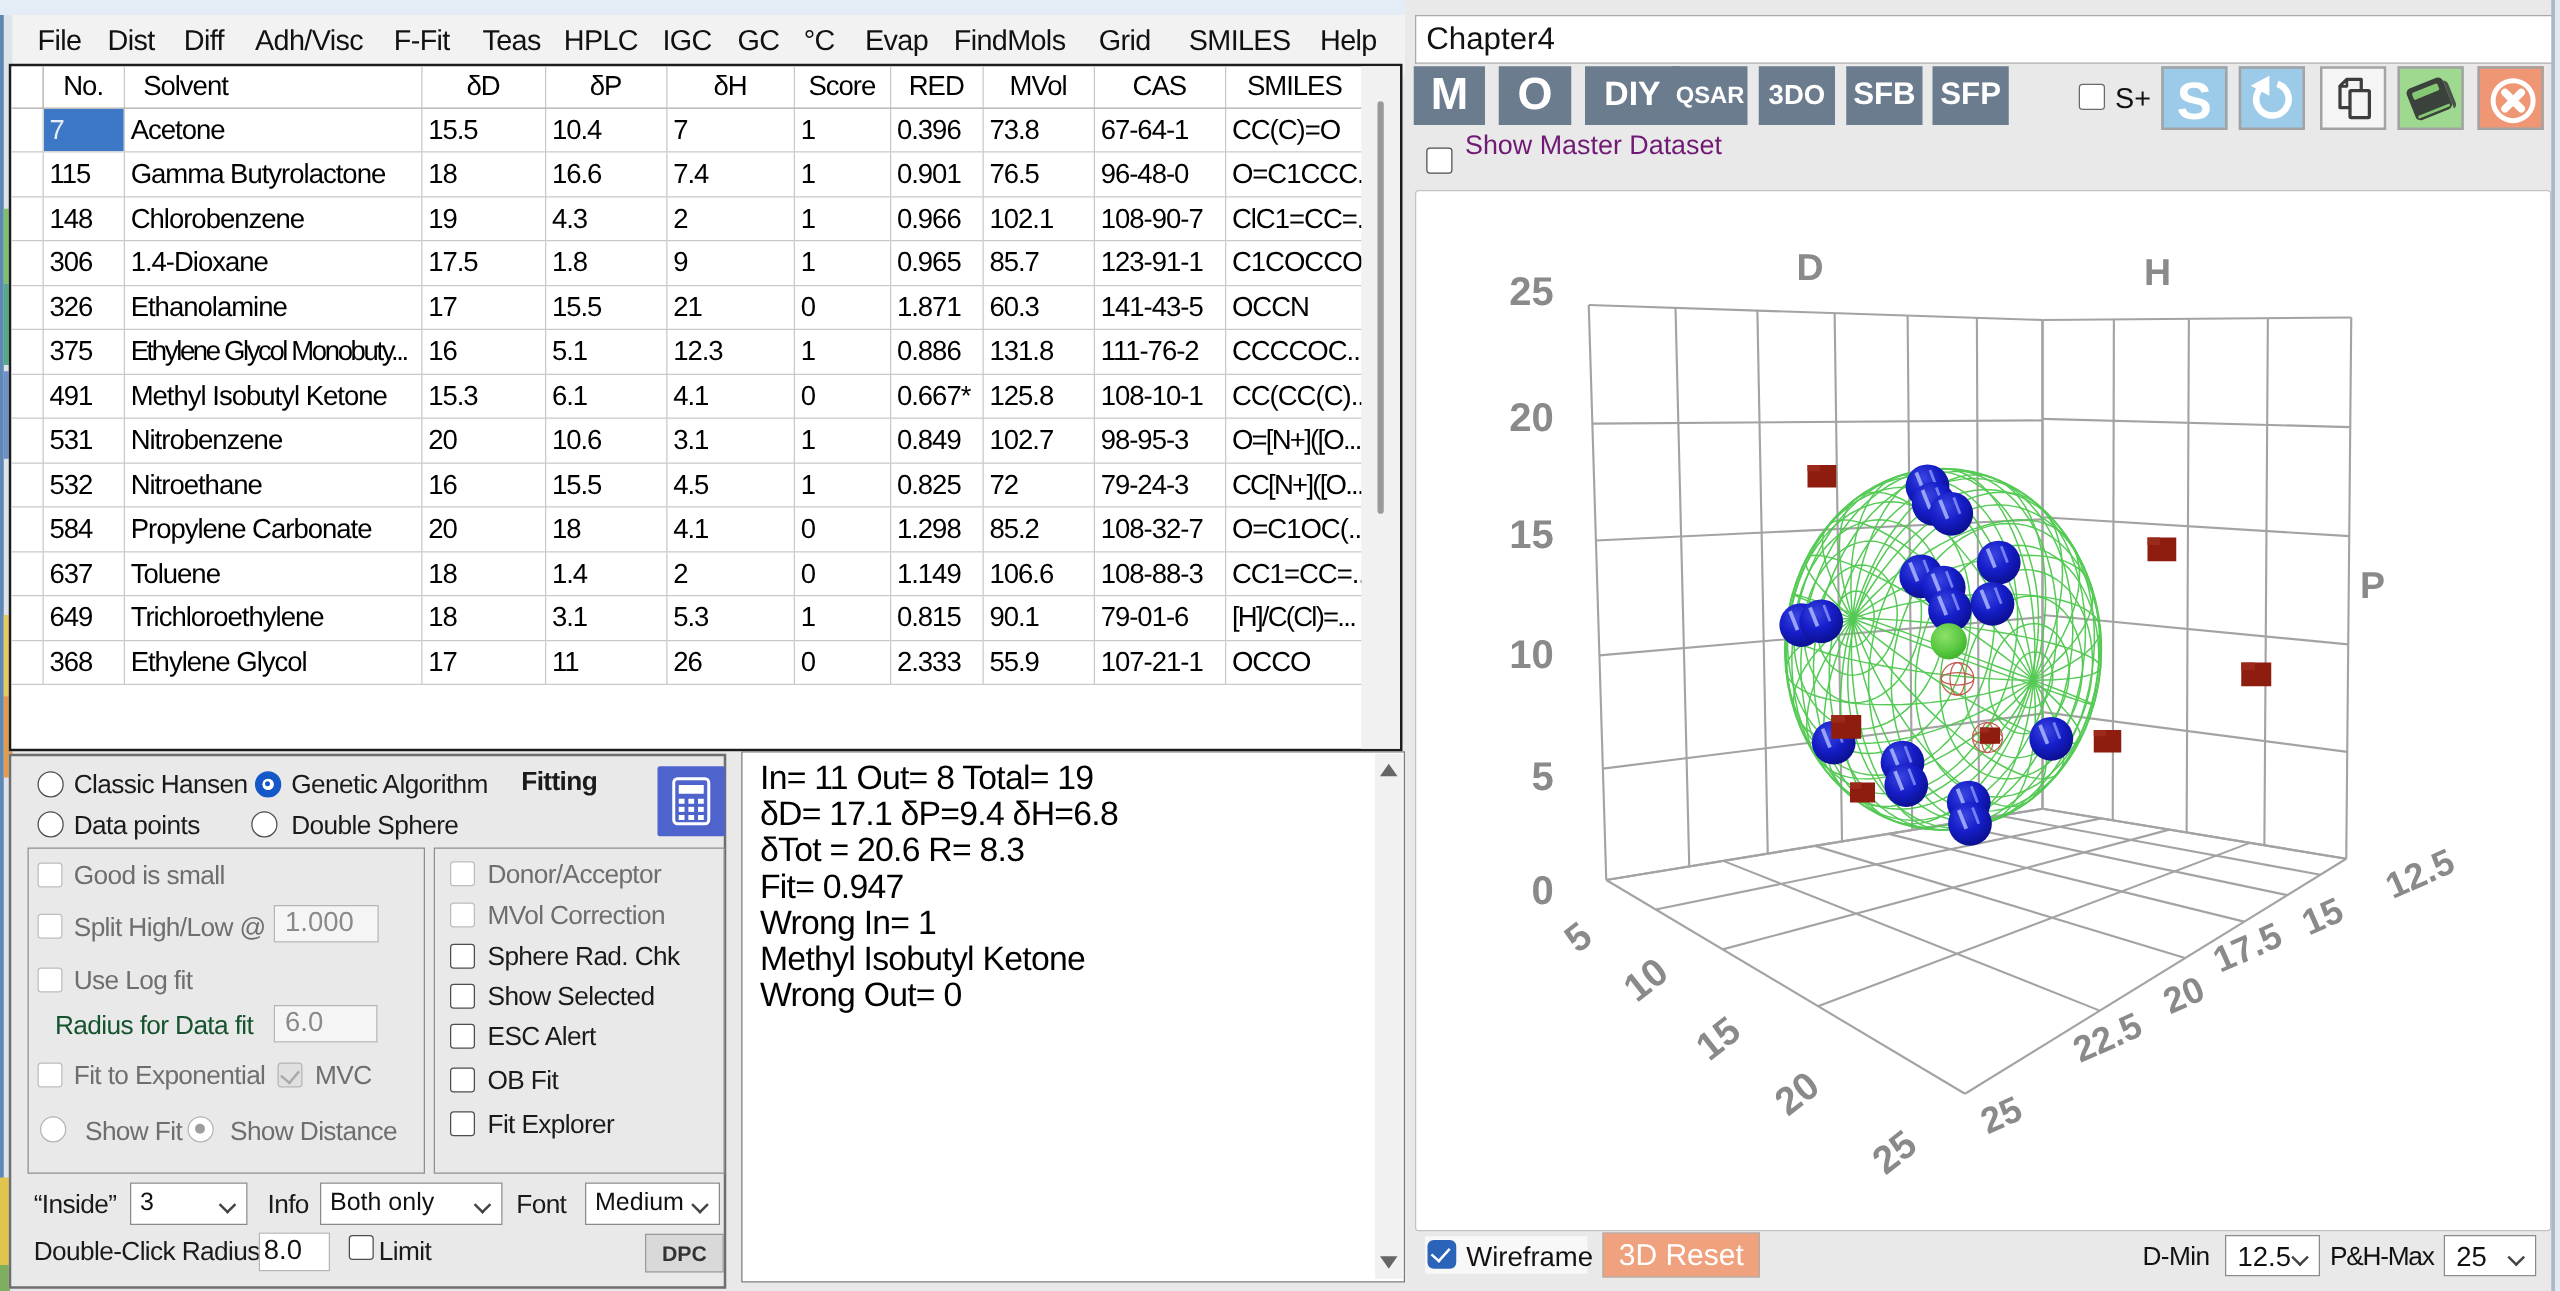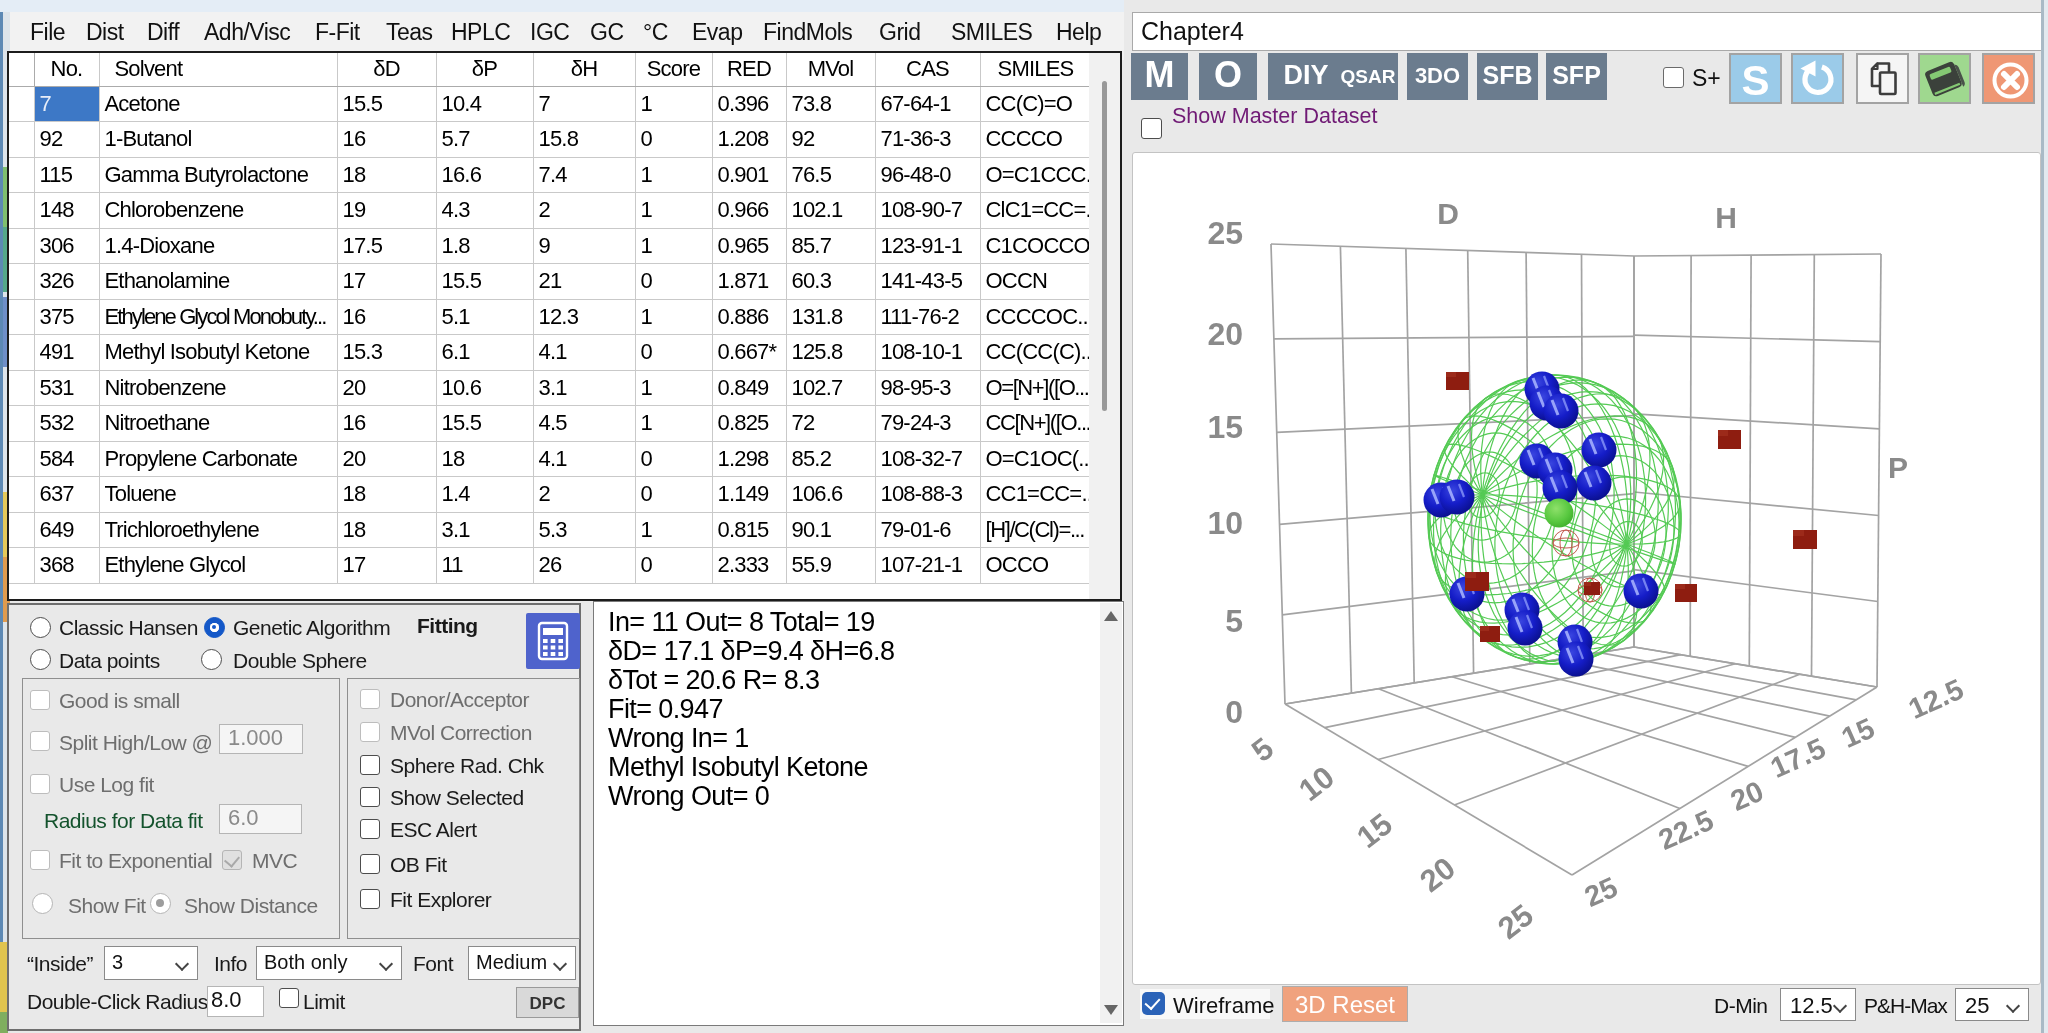--- a/index.html
+++ b/index.html
@@ -122,33 +122,20 @@
           <td class="sel">7</td>
           <td>Acetone</td>
           <td>15.5</td>
           <td>10.4</td>
           <td>7</td>
           <td>1</td>
           <td>0.396</td>
           <td>73.8</td>
           <td>67-64-1</td>
           <td>CC(C)=O</td>
-        </tr>
-<tr>
-          <td></td>
-          <td>92</td>
-          <td>1-Butanol</td>
-          <td>16</td>
-          <td>5.7</td>
-          <td>15.8</td>
-          <td>0</td>
-          <td>1.208</td>
-          <td>92</td>
-          <td>71-36-3</td>
-          <td>CCCCO</td>
         </tr>
 <tr>
           <td></td>
           <td>115</td>
           <td>Gamma Butyrolactone</td>
           <td>18</td>
           <td>16.6</td>
           <td>7.4</td>
           <td>1</td>
           <td>0.901</td>

